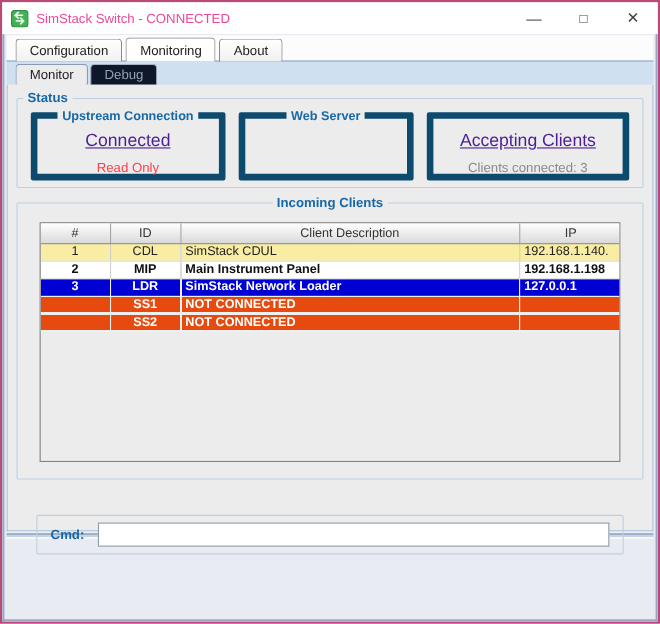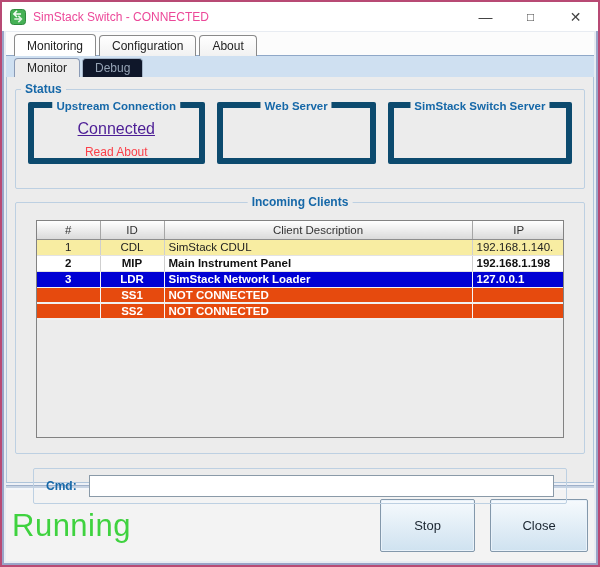--- a/index.html
+++ b/index.html
@@ -61,21 +61,21 @@
     position:relative; border:1px solid #bdd0e2; border-radius:2px;
   }
   .group-label {
     position:absolute; top:-8px; font-size:12px; font-weight:bold; color:#1668a8;
     background:#ececec; padding:0 4px; white-space:nowrap;
   }
   .group-label.left { left:5px; }
   .group-label.center { left:50%; transform:translateX(-50%); }
 
   
-  .status-group { height:100px; margin-top:2px; }
+  .status-group { height:82px; margin-top:2px; }
   .status-row { display:flex; gap:12px; padding:12px 12px 0 12px; }
   .status-panel {
     position:relative; border:6px solid #0c4a6e; border-radius:2px;
     height:62px; text-align:center; padding-top:12px;
   }
   .status-panel .group-label { font-size:11.5px; }
   .sp-1 { width:184px; } .sp-2 { width:166px; } .sp-3 { width:192px; }
   .status-line1 { font-size:16px; }
   .status-line2 { font-size:12px; margin-top:7px; }
   .green { color:#4c1d95;text-decoration:underline; }
@@ -103,21 +103,21 @@
   }
   .clients td:last-child { border-right:none; }
   .clients td.ctr { text-align:center; }
   tr.row-yellow td { background:#f8eda2; color:#222; border-bottom:1px solid #e3e3e3; }
   tr.row-white  td { background:#ffffff; color:#111; font-weight:bold; border-bottom:1px solid #e3e3e3; }
   tr.row-blue   td { background:#0000d4; color:#ffffff; font-weight:bold; border-right-color:rgba(255,255,255,0.5); border-bottom:1px solid #f0f0f0; }
   tr.row-orange td { background:#e64a0e; color:#ffffff; font-weight:bold; border-right-color:rgba(255,255,255,0.55); border-bottom:2px solid #f0f0f0; }
 
   
   .cmd-group {
-    margin:14px 18px 0 18px; height:36px;
+    margin:32px 18px 0 18px; height:36px;
     display:flex; align-items:center; gap:12px; padding:0 12px;
   }
   .cmd-label { font-size:12px; font-weight:bold; color:#1668a8; }
   .cmd-input {
     flex:1; height:22px; border:1px solid #8a9aa8; background:#fff;
     font-size:12px; font-family:"Liberation Sans",sans-serif; padding:0 4px; outline:none;
   }
 
   
   .separator {
@@ -152,48 +152,49 @@
     <span class="title-text">SimStack Switch - CONNECTED</span>
     <span class="titlebar-spacer"></span>
     <span class="win-btn">—</span>
     <span class="win-btn max">□</span>
     <span class="win-btn">✕</span>
   </div>
 
   <div class="frame">
 
     <div class="tabs-row1">
+      <span class="tab1">Configuration</span>
       <span class="tab1 active">Monitoring</span>
-      <span class="tab1">Configuration</span>
       <span class="tab1">About</span>
     </div>
 
     <div class="tabs-row2">
       <span class="tab2 active">Monitor</span>
       <span class="tab2 disabled">Debug</span>
     </div>
 
     <div class="content">
 
       <div class="groupbox status-group">
         <span class="group-label left">Status</span>
         <div class="status-row">
 
           <div class="status-panel sp-1">
             <span class="group-label center">Upstream Connection</span>
             <div class="status-line1 green">Connected</div>
-            <div class="status-line2 red">Read About</div>
+            <div class="status-line2 red">Read Only</div>
           </div>
 
           <div class="status-panel sp-2">
             <span class="group-label center">Web Server</span>
           </div>
 
           <div class="status-panel sp-3">
-            <span class="group-label center">SimStack Switch Server</span>
+            <div class="status-line1 green">Accepting Clients</div>
+            <div class="status-line2 gray2">Clients connected: 3</div>
           </div>
 
         </div>
       </div>
 
       <div class="groupbox clients-group">
         <span class="group-label center">Incoming Clients</span>
         <div class="client-table-wrap">
           <table class="clients">
             <colgroup>
@@ -248,21 +249,15 @@
 
       <div class="groupbox cmd-group">
         <span class="cmd-label">Cmd:</span>
         <input class="cmd-input" type="text" value="" style="">
       </div>
 
     </div>
 
     <div class="separator"></div>
 
-    <div class="footer">
-      <span class="running-text">Running</span>
-      <span class="footer-spacer"></span>
-      <button class="footer-btn">Stop</button>
-      <button class="footer-btn close-b">Close</button>
-    </div>
 
   </div>
 </div>
 
 </body></html>

